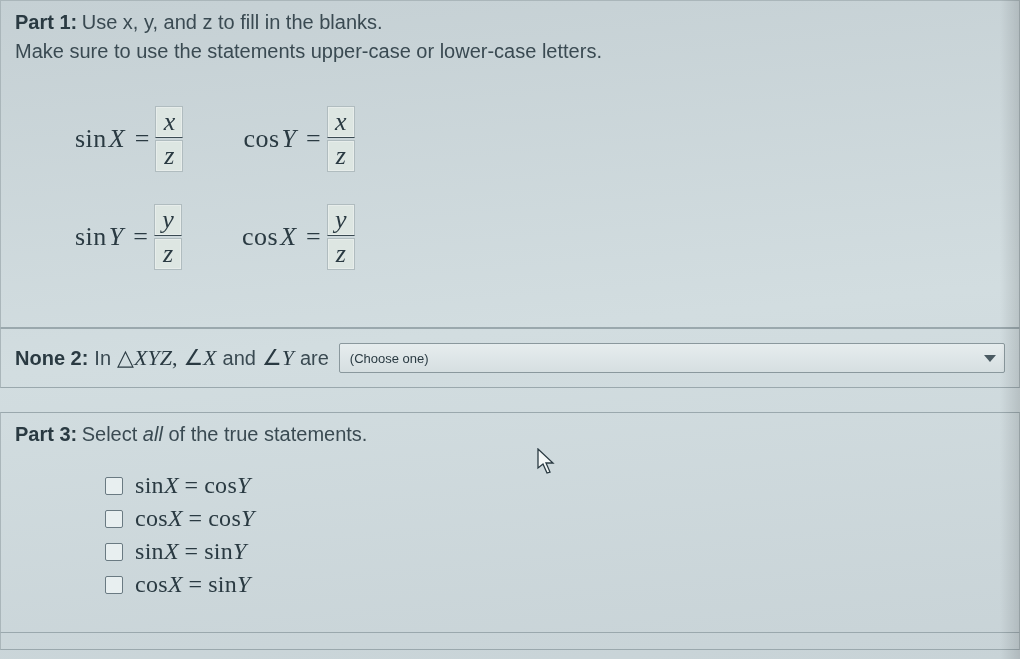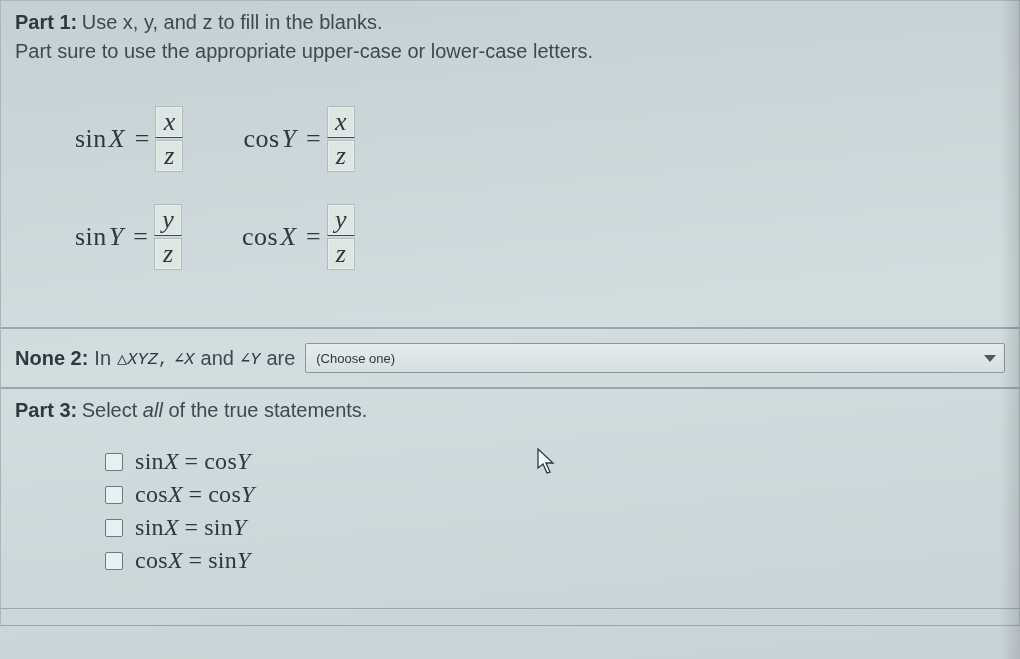--- a/index.html
+++ b/index.html
@@ -83,21 +83,21 @@
     width: 1px;
   }
   .part2-row {
     display: flex;
     align-items: center;
     gap: 6px;
     font-size: 20px;
     color: #2a3a42;
     padding: 6px 0;
   }
-  .tri { font-family: Liberation Mono, monospace; font-size: 17px; font-style: italic; }
+  .tri { font-family: Liberation Serif, serif; font-size: 22px; font-style: italic; }
   .sym { font-style: normal; }
   .dropdown {
     flex: 1;
     display: flex;
     align-items: center;
     justify-content: space-between;
     border: 1px solid #8a989d;
     background: linear-gradient(#e6edee,#d6dfe1);
     height: 30px;
     padding: 0 8px 0 10px;
@@ -107,20 +107,21 @@
     border-radius: 2px;
   }
   .dropdown .chev {
     width: 0; height: 0;
     border-left: 6px solid transparent;
     border-right: 6px solid transparent;
     border-top: 7px solid #4a5a62;
   }
   .part3 {
     padding-bottom: 20px;
+    margin-top: 24px;
   }
   .options {
     padding: 14px 0 8px 90px;
   }
   .opt {
     display: flex;
     align-items: center;
     gap: 12px;
     margin: 6px 0;
     font-family: "Times New Roman", serif;
@@ -158,21 +159,21 @@
 </style>
 </head>
 <body>
 <div class="page">
 
   <div class="section top">
     <div class="instr-line">
       <span class="part-label">Part 1:</span>
       <span class="instr">Use x, y, and z to fill in the blanks.</span>
     </div>
-    <div class="instr instr-line">Part sure to use the appropriate upper-case or lower-case letters.</div>
+    <div class="instr instr-line">Make sure to use the statements upper-case or lower-case letters.</div>
 
     <div class="equations">
       <div class="eq-row">
         <div class="eq">
           <span class="trig">sin</span>
           <span class="var-it">X</span>
           <span class="eqsign">=</span>
           <span class="frac">
             <span class="num blank">x</span>
             <span class="den blank">z</span>

